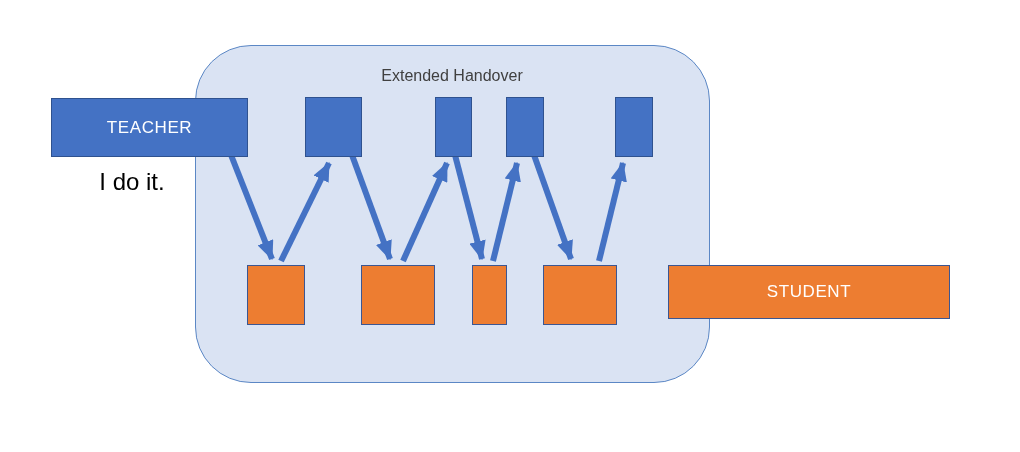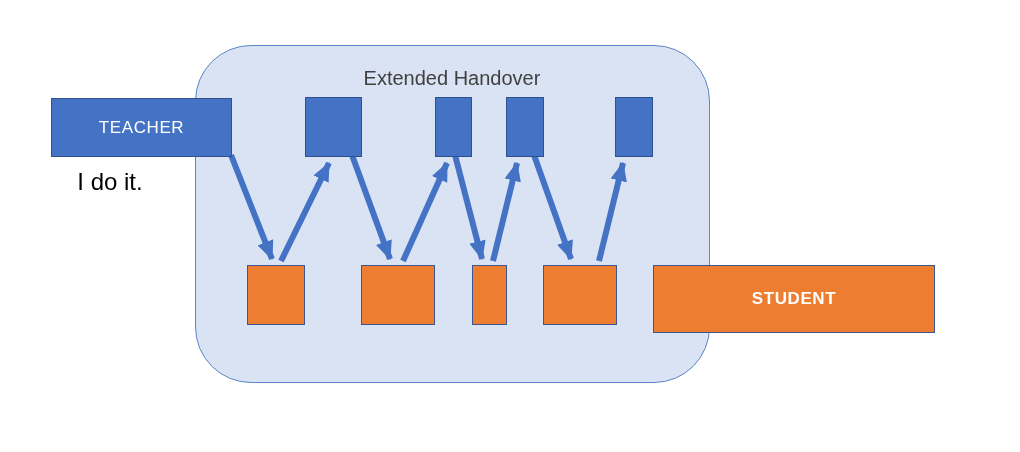--- a/index.html
+++ b/index.html
@@ -24,21 +24,21 @@
     background: var(--container-fill);
     border: 1.5px solid var(--container-border);
     border-radius: 56px;
     box-sizing: border-box;
   }
   .diagram-title {
     position: absolute;
     top: 66px;
     left: 452px;
     transform: translateX(-50%);
-    font-size: 20px;
+    font-size: 16px;
     line-height: 1.2;
     color: var(--title);
     white-space: nowrap;
   }
   .box {
     position: absolute;
     box-sizing: border-box;
   }
   .blue-box {
     background: var(--teacher-fill);
@@ -97,31 +97,31 @@
     <line class="arrow-line" x1="231" y1="155" x2="272" y2="259" marker-end="url(#ah)"></line>
     <line class="arrow-line" x1="281" y1="261" x2="329" y2="163" marker-end="url(#ah)"></line>
     <line class="arrow-line" x1="352" y1="155" x2="390" y2="259" marker-end="url(#ah)"></line>
     <line class="arrow-line" x1="403" y1="261" x2="447" y2="163" marker-end="url(#ah)"></line>
     <line class="arrow-line" x1="455" y1="155" x2="482" y2="259" marker-end="url(#ah)"></line>
     <line class="arrow-line" x1="493" y1="261" x2="517" y2="163" marker-end="url(#ah)"></line>
     <line class="arrow-line" x1="534" y1="155" x2="571" y2="259" marker-end="url(#ah)"></line>
     <line class="arrow-line" x1="599" y1="261" x2="623" y2="163" marker-end="url(#ah)"></line>
   </svg>
 
-  <div class="box blue-box box-label" style="left:51px; top:98px; width:181px; height:59px;">
+  <div class="box blue-box box-label" style="left:51px; top:98px; width:197px; height:59px;">
     <span>TEACHER</span>
   </div>
   <div class="box blue-box" style="left:305px; top:97px; width:57px; height:60px;"></div>
   <div class="box blue-box" style="left:435px; top:97px; width:37px; height:60px;"></div>
   <div class="box blue-box" style="left:506px; top:97px; width:38px; height:60px;"></div>
   <div class="box blue-box" style="left:615px; top:97px; width:38px; height:60px;"></div>
 
   <div class="box orange-box" style="left:247px; top:265px; width:58px; height:60px;"></div>
   <div class="box orange-box" style="left:361px; top:265px; width:74px; height:60px;"></div>
   <div class="box orange-box" style="left:472px; top:265px; width:35px; height:60px;"></div>
   <div class="box orange-box" style="left:543px; top:265px; width:74px; height:60px;"></div>
-  <div class="box orange-box box-label" style="left:653px; top:265px; width:282px; height:68px;font-weight:bold;">
+  <div class="box orange-box box-label" style="left:668px; top:265px; width:282px; height:54px;">
     <span>STUDENT</span>
   </div>
 
-  <div class="caption" style="left:110px; top:169px;">I do it.</div>
+  <div class="caption" style="left:132px; top:169px;">I do it.</div>
 
 </div>
 
 </body></html>

